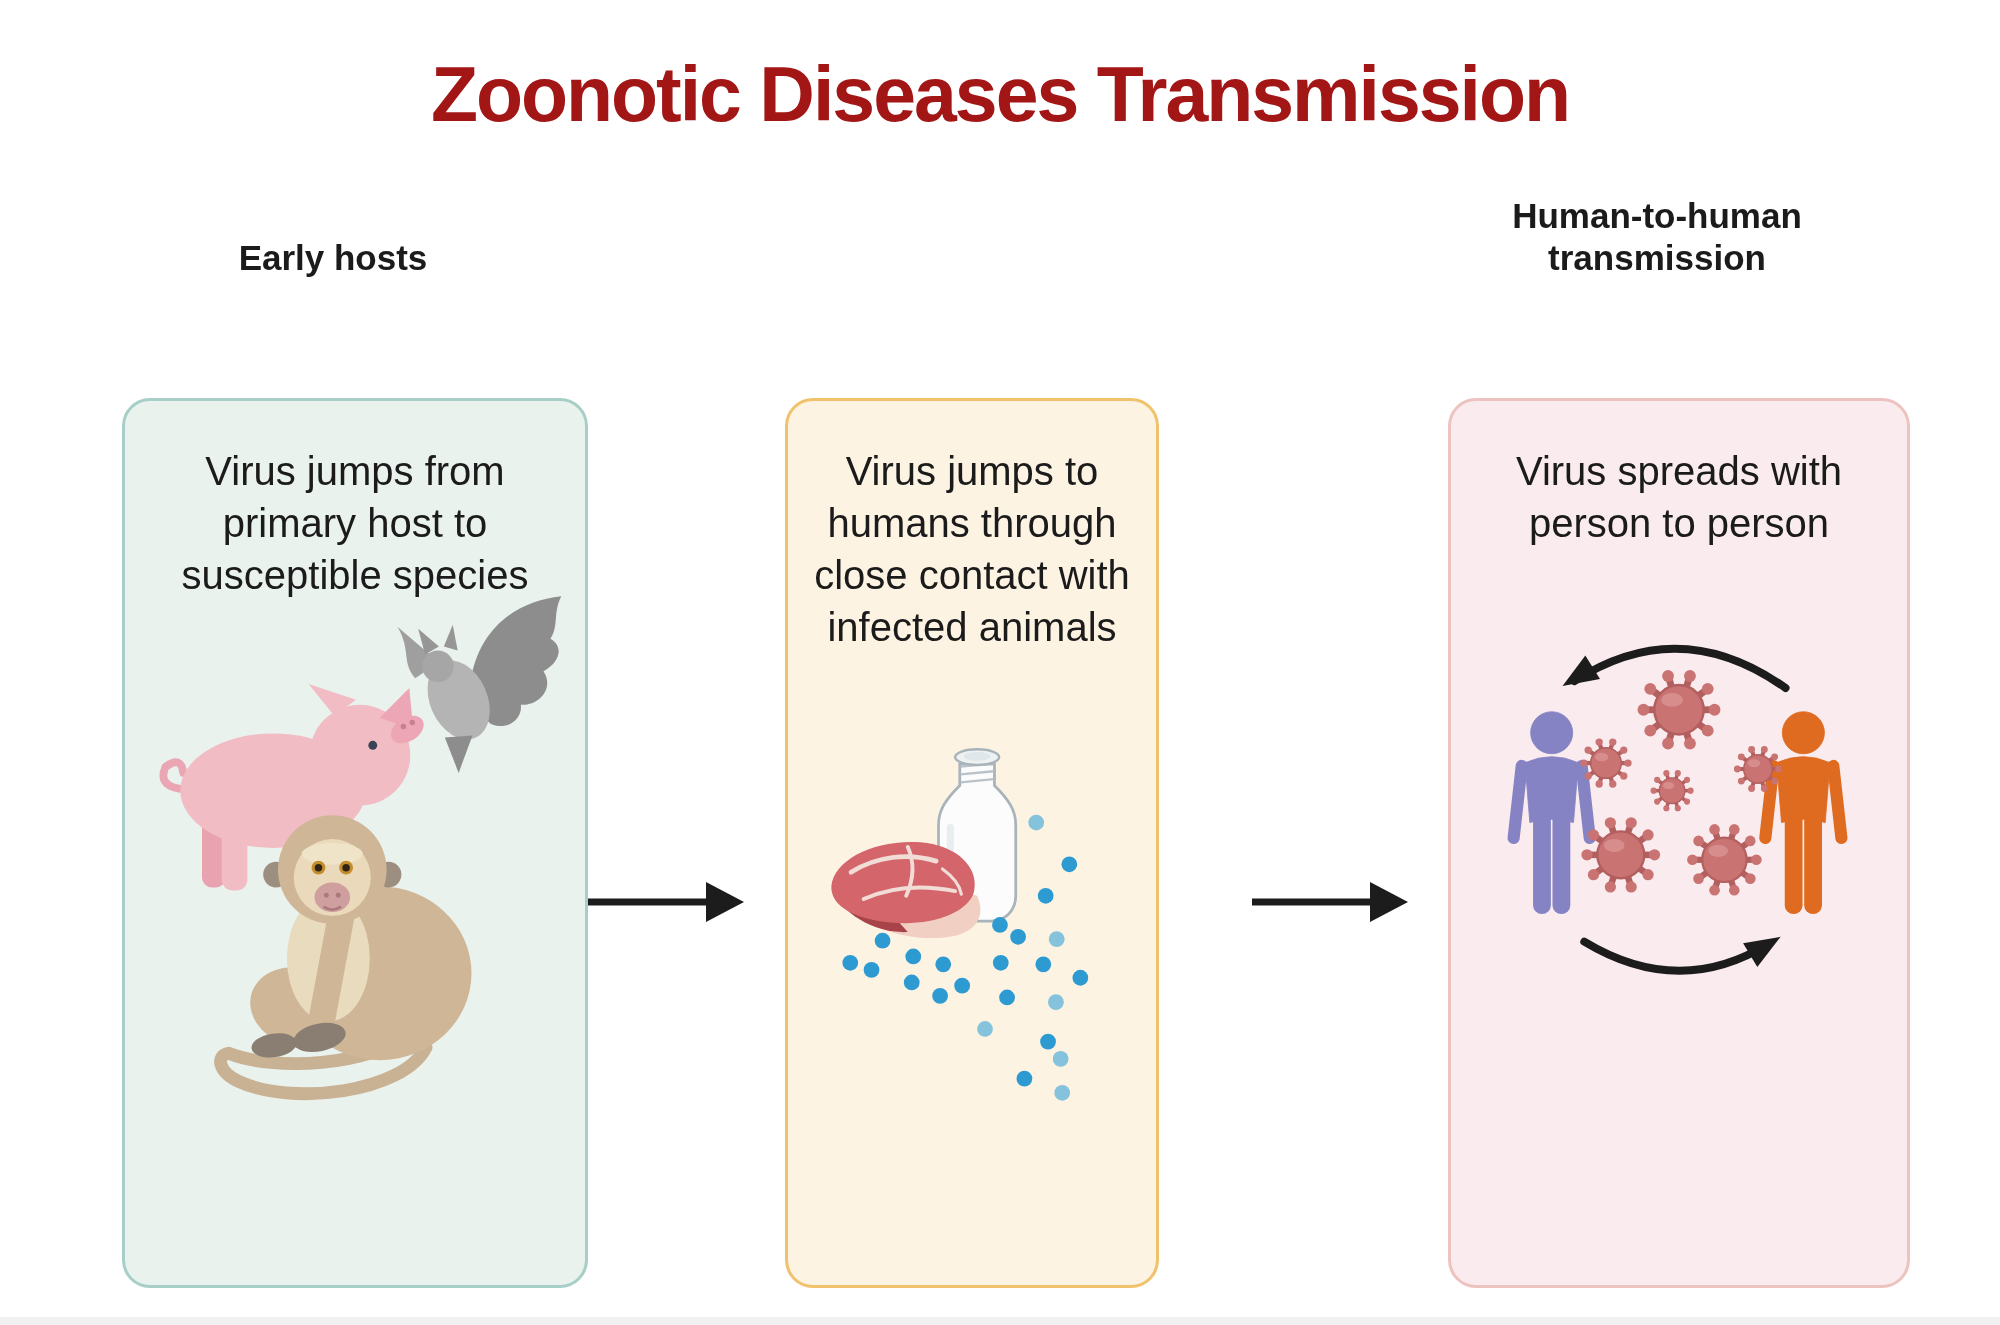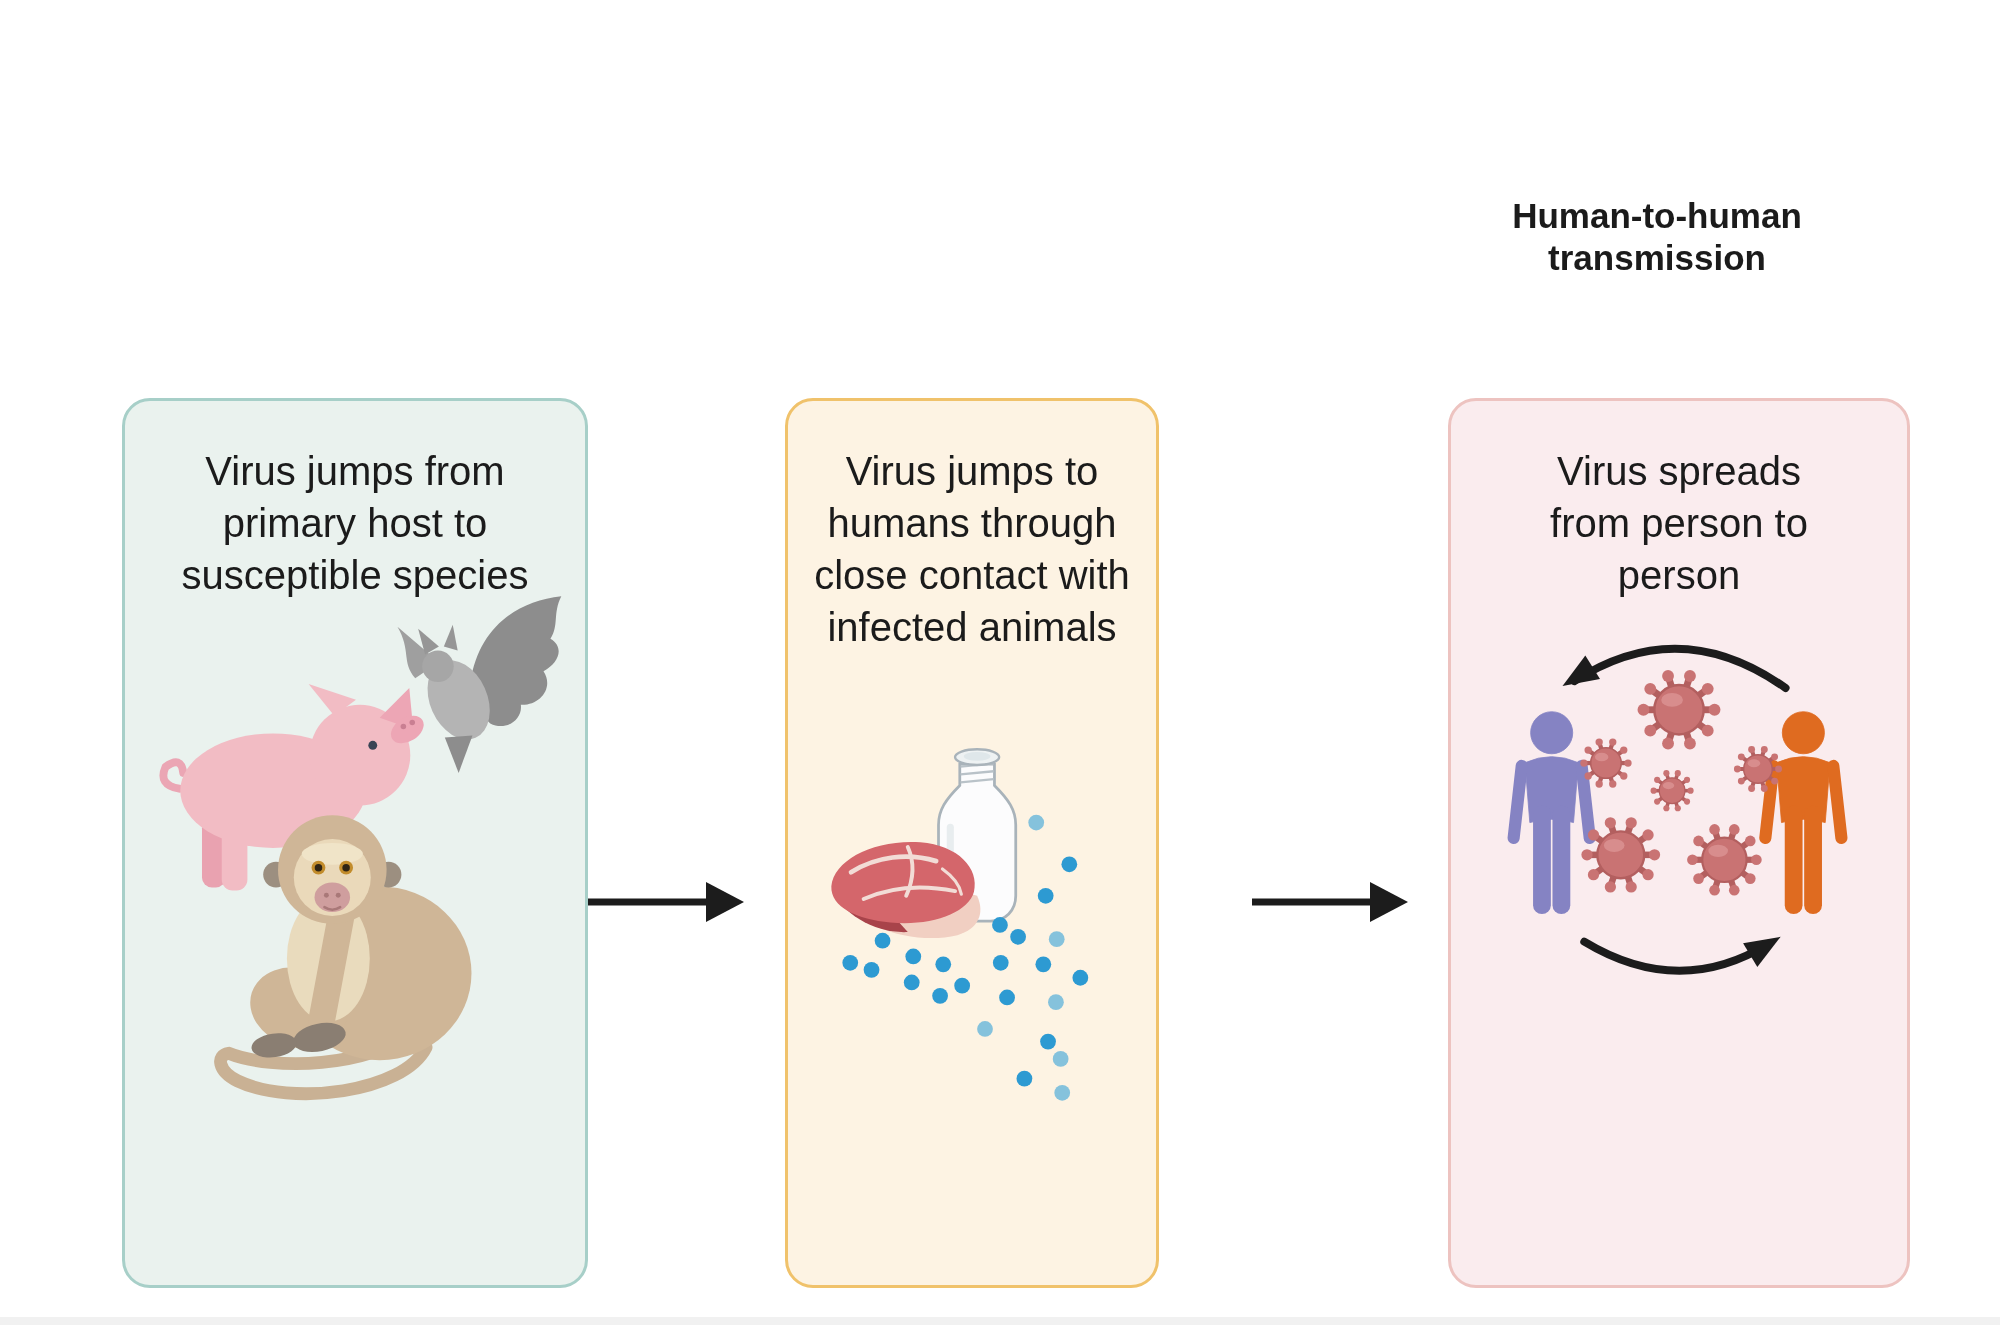--- a/index.html
+++ b/index.html
@@ -45,21 +45,23 @@
   .footer-strip {
     position:absolute; left:0; top:1317px; width:100%; height:8px;
     background:var(--footer-strip,#f1f1f1);
   }
 </style>
 </head>
 <body>
 
 <div class="canvas">
 
-
+  <div class="title">Zoonotic Diseases Transmission</div>
+
+  <div class="col-header h1">Early hosts</div>
   <div class="col-header h3">Human-to-human transmission</div>
 
   <div class="panel p1">
     <div class="panel-text">Virus jumps from primary host to susceptible species</div>
     <svg class="panel-art" viewBox="0 0 466 890">
 
       <g>
         <path d="M318,262 L276,226 C290,250 280,262 294,278 Z" fill="#9f9f9f"></path>
         <path d="M350,282 C358,228 396,200 442,195 C433,213 440,224 431,238 C446,247 439,263 424,271 C435,288 420,306 401,305 C403,320 386,332 370,324 C358,313 351,298 350,282 Z" fill="var(--bat,#8d8d8d)"></path>
         <ellipse cx="338" cy="300" rx="29" ry="42" transform="rotate(-24 338 300)" fill="#b4b4b4"></ellipse>
@@ -157,21 +159,21 @@
         <circle cx="250" cy="681" r="10" fill="var(--droplet-light,#85c2dc)"></circle>
         <circle cx="330" cy="697" r="10" fill="var(--droplet,#2d9ad2)"></circle>
         <circle cx="346" cy="719" r="10" fill="var(--droplet-light,#85c2dc)"></circle>
         <circle cx="300" cy="744" r="10" fill="var(--droplet,#2d9ad2)"></circle>
         <circle cx="348" cy="762" r="10" fill="var(--droplet-light,#85c2dc)"></circle>
       </g>
     </svg>
   </div>
 
   <div class="panel p3">
-    <div class="panel-text">Virus spreads from person to person</div>
+    <div class="panel-text">Virus spreads with person to person</div>
     <svg class="panel-art" viewBox="0 0 462 890">
       <defs>
         <g id="virus">
           <g stroke="var(--virus-outline,#b35f5f)" stroke-width="7">
             <line x1="24" y1="0" x2="35" y2="0"></line>
               <line x1="-24" y1="0" x2="-35" y2="0"></line>
             <line x1="19.4" y1="14.1" x2="28.3" y2="20.6"></line>
               <line x1="-19.4" y1="14.1" x2="-28.3" y2="20.6"></line>
             <line x1="19.4" y1="-14.1" x2="28.3" y2="-20.6"></line>
               <line x1="-19.4" y1="-14.1" x2="-28.3" y2="-20.6"></line>

